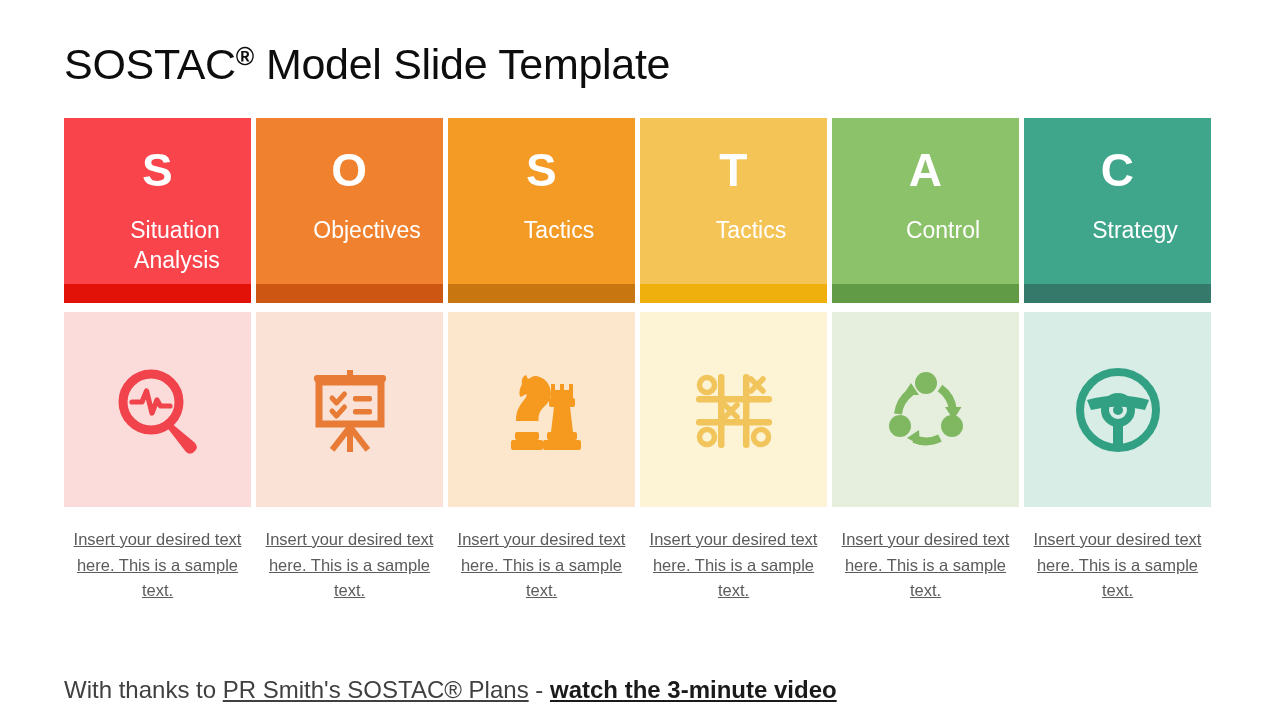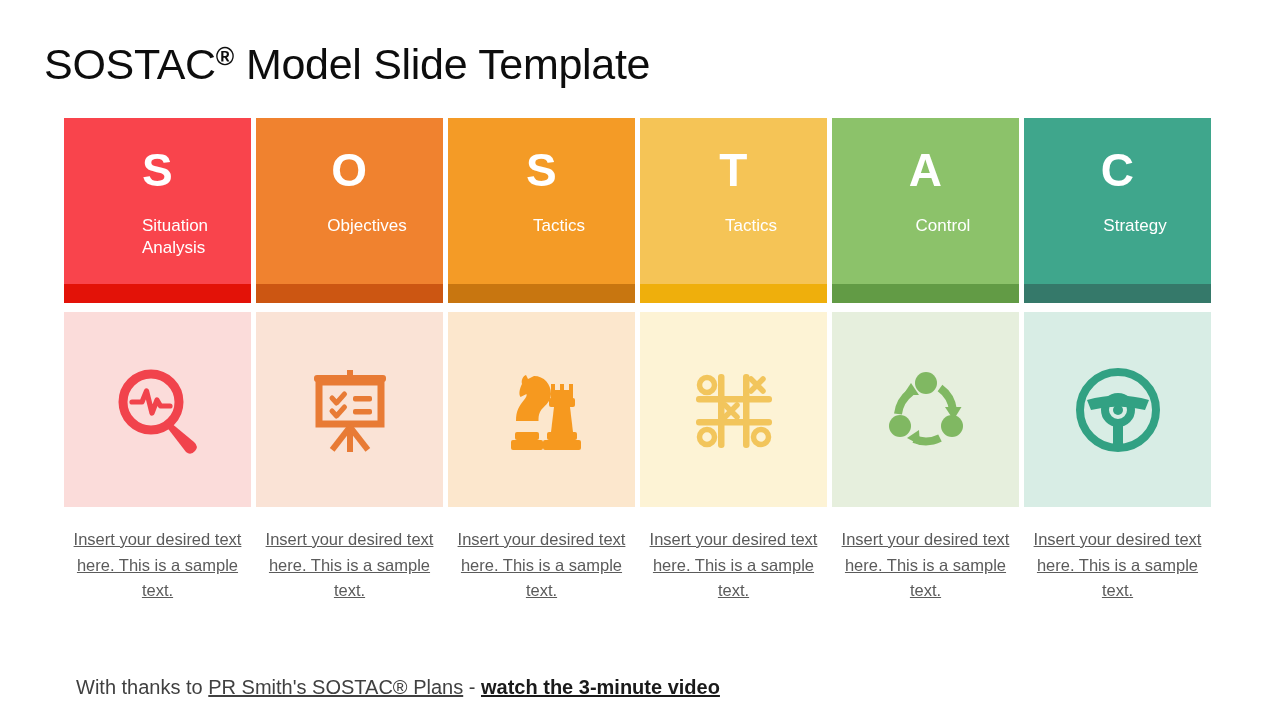--- a/index.html
+++ b/index.html
@@ -11,21 +11,21 @@
     height: 720px;
     background: #ffffff;
     font-family: "Liberation Sans", sans-serif;
     overflow: hidden;
     position: relative;
   }
 
   
   #slide-title {
     position: absolute;
-    left: 44px;
+    left: 64px;
     top: 40px;
     font-size: 43px;
     font-weight: 400;
     color: #0d0d0d;
     letter-spacing: -0.3px;
     white-space: nowrap;
   }
   #slide-title .reg {
     font-size: 25px;
     font-weight: 700;
@@ -58,25 +58,25 @@
   }
   .col-letter {
     font-size: 46px;
     font-weight: 700;
     color: #ffffff;
     line-height: 1;
     margin-top: 29px;
     letter-spacing: 0.5px;
   }
   .col-label {
-    font-size: 17px;
+    font-size: 23px;
     font-weight: 400;
     color: #ffffff;
     line-height: 1.32;
-    text-align: left;
+    text-align: right;
     margin-top: 22px;
     padding: 0 6px;
     margin-left: 35px;
   }
   .col-stripe {
     height: 19px;
   }
 
   
   .col-icon-panel {
@@ -97,23 +97,23 @@
     line-height: 1.55;
     color: #5b5b5b;
     text-align: center;
     padding: 0 8px;
     text-decoration: underline;
   }
 
   
   #slide-footer {
     position: absolute;
-    left: 76px;
+    left: 64px;
     top: 676px;
-    font-size: 20px;
+    font-size: 24px;
     color: #404040;
     white-space: nowrap;
   }
   #slide-footer .credit-link {
     text-decoration: underline;
     color: #404040;
   }
   #slide-footer .video-cta {
     font-weight: 700;
     color: #1a1a1a;

